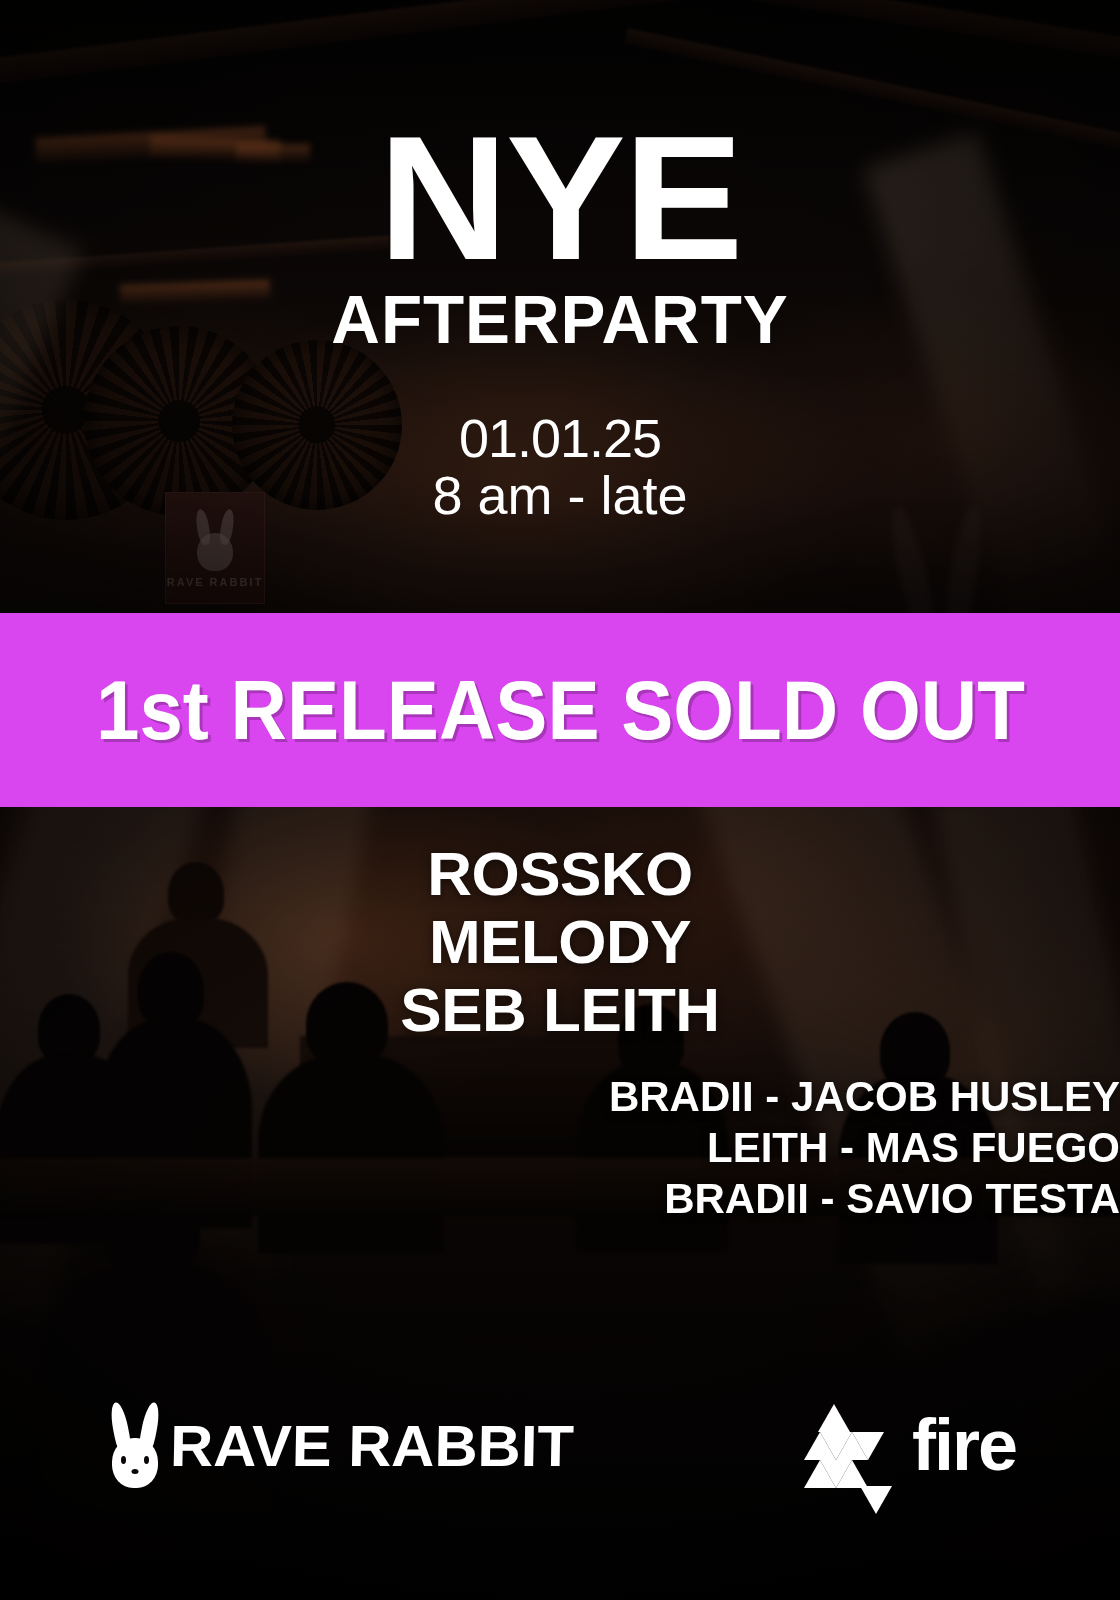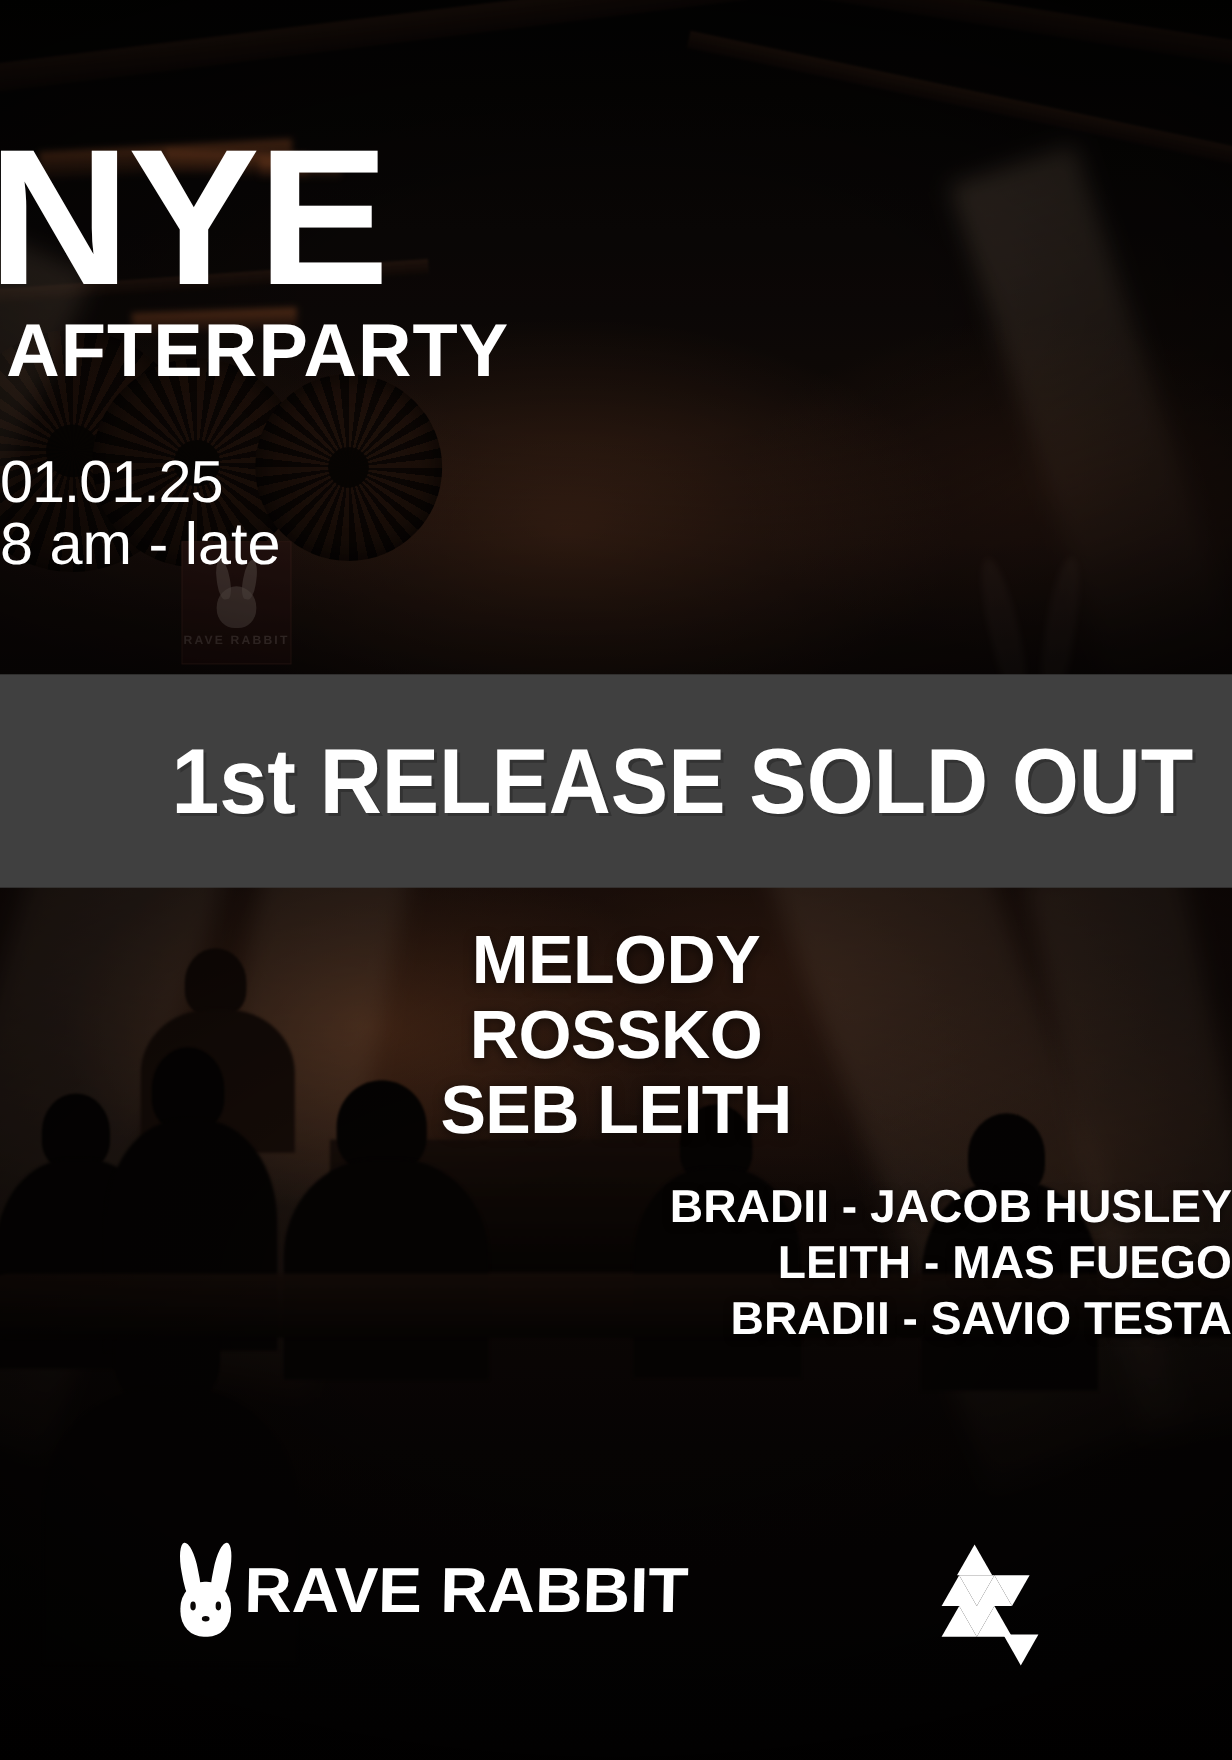--- a/index.html
+++ b/index.html
@@ -172,21 +172,21 @@
     transform:scaleX(.93);
     white-space:nowrap;
     text-shadow:3px 3px 0 rgba(0,0,0,.22);
   }
 
   
   .content { position:absolute; inset:0; z-index:5; }
 
   .title-block {
     position:absolute; top:118px; left:0; right:0;
-    text-align:left;
+    text-align:center;
   }
   .nye {
     color:#fff;
     font-size:176px;
     font-weight:700;
     line-height:.92;
     letter-spacing:-2px;
     transform:scaleX(1.02);
   }
   .afterparty {
@@ -387,36 +387,36 @@
     <div class="body-sil" style="left:40px;  top:456px; width:230px; height:250px;"></div>
     <div class="head-sil" style="left:880px; top:206px; width:70px; height:76px;"></div>
     <div class="body-sil" style="left:838px; top:268px; width:160px; height:190px;"></div>
 
     <div class="booth" style="left:-20px; top:352px; width:1160px; height:58px; border-radius:30px;"></div>
 
     <div class="vignette"></div>
     <div class="darken"></div>
   </div>
 
-  <div class="red-band" style="background:#404040;justify-content:flex-end;">
+  <div class="red-band" style="background:#d946ef;">
     <div class="red-band-text">1st RELEASE SOLD OUT</div>
   </div>
 
   <div class="content">
 
     <div class="title-block">
       <div class="nye">NYE</div>
       <div class="afterparty">AFTERPARTY</div>
       <div class="date">01.01.25</div>
       <div class="time">8 am - late</div>
     </div>
 
     <div class="lineup">
+      <div class="headliner">ROSSKO</div>
       <div class="headliner">MELODY</div>
-      <div class="headliner">ROSSKO</div>
       <div class="headliner">SEB LEITH</div>
 
       <div class="support-list">
         <div class="support">BRADII - JACOB HUSLEY</div>
         <div class="support">LEITH - MAS FUEGO</div>
         <div class="support">BRADII - SAVIO TESTA</div>
       </div>
     </div>
 
     <div class="logos">
@@ -438,17 +438,18 @@
           <span class="tri up" style="left:14px; top:2px;"></span>
           <span class="tri up" style="left:0px;  top:30px;"></span>
           <span class="tri down" style="left:16px; top:30px;"></span>
           <span class="tri up" style="left:32px; top:30px;"></span>
           <span class="tri down" style="left:48px; top:30px;"></span>
           <span class="tri up" style="left:0px;  top:58px;"></span>
           <span class="tri down" style="left:16px; top:58px;"></span>
           <span class="tri up" style="left:32px; top:58px;"></span>
           <span class="tri down" style="left:56px; top:84px;"></span>
         </div>
+        <div class="fire-word">fire</div>
       </div>
 
     </div>
   </div>
 </div>
 
 </body></html>

